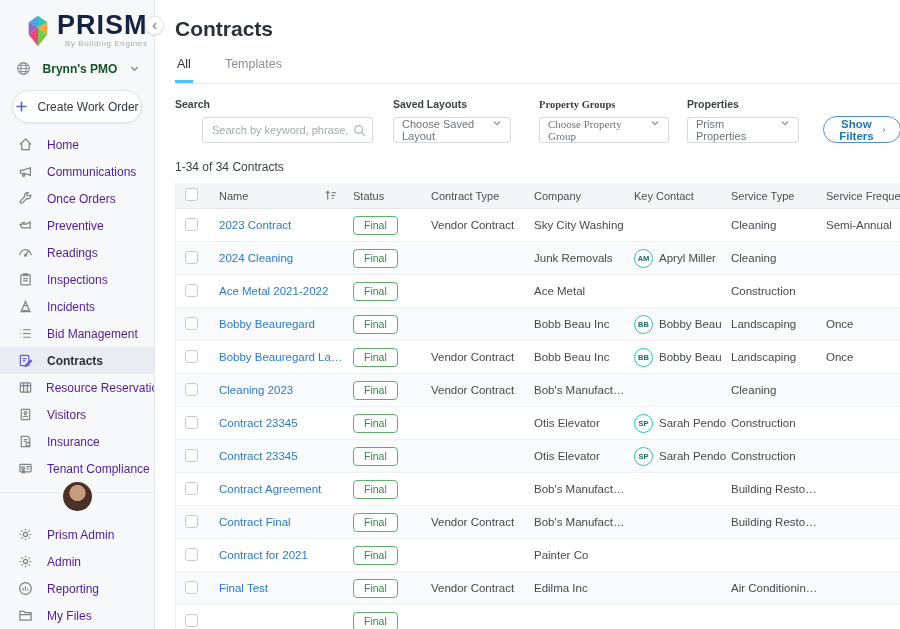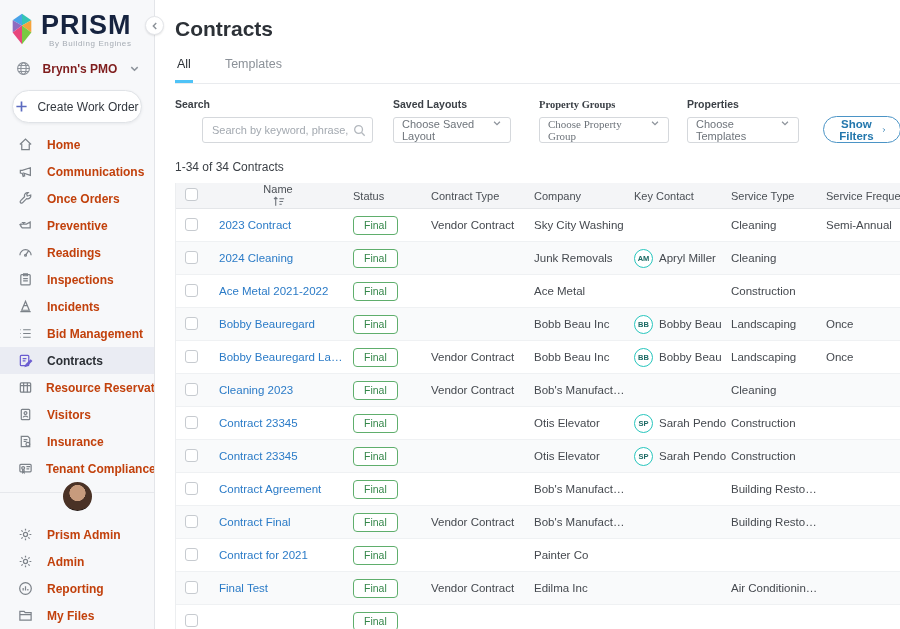--- a/index.html
+++ b/index.html
@@ -2,38 +2,38 @@
 <html><head>
 <meta charset="utf-8">
 <style>
   * { margin:0; padding:0; box-sizing:border-box; }
   html,body { width:900px; height:629px; overflow:hidden; }
   body { font-family:"Liberation Sans", sans-serif; background:#fff; position:relative; color:#3c4046; }
 
   
   .sidebar { position:absolute; left:0; top:0; width:155px; height:629px;
              background:#f7f8fa; border-right:1px solid #e3e5e9; overflow:hidden; }
-  .logo-row { display:flex; align-items:flex-start; gap:5px; padding:12px 8px 0 8px; }
+  .logo-row { display:flex; align-items:flex-end; gap:5px; padding:12px 8px 0 24px; }
   .logo-mark { width:28px; height:34px; flex:0 0 auto; }
   .logo-stack { display:flex; flex-direction:column; }
   .logo-title { font-size:27px; font-weight:bold; color:#16233f; letter-spacing:1px; line-height:26px; }
   .logo-sub { font-size:8px; color:#a6acb4; letter-spacing:.6px; margin-top:1px; align-self:flex-end; }
 
   .org-row { display:flex; align-items:center; gap:9px; padding:13px 14px 0 16px; cursor:pointer; }
-  .org-label { font-size:12px; font-weight:bold; color:#7f1d1d; flex:1; text-align:center; }
+  .org-label { font-size:12px; font-weight:bold; color:#14532d; flex:1; text-align:center; }
   .icon-gray { color:#8d939b; display:flex; }
 
   .create-btn { margin:14px 12px 6px; height:33px; background:#fff; border:1px solid #e0e3e7;
                 border-radius:17px; display:flex; align-items:center; justify-content:center; gap:9px;
                 font-size:12px; color:#33383f; cursor:pointer; box-shadow:0 1px 3px rgba(40,50,70,.08); }
   .plus { color:#5c6bc0; display:flex; }
 
   .nav { margin-top:8px; }
   .nav-item { display:flex; align-items:center; gap:13px; height:27px; padding-left:18px;
-              font-size:12px; color:#c2410c; cursor:pointer; white-space:nowrap;font-weight:bold; }
+              font-size:12px; color:#4c1d95; cursor:pointer; white-space:nowrap; }
   .nav-item .nav-icon { width:16px; height:16px; color:#7c8289; display:flex; align-items:center; }
   .nav-item.active { background:#eaecf3; color:#2c3036; font-weight:bold; }
   .nav-item.active .nav-icon { color:#6a5bd0; }
 
   .side-divider { border:none; border-top:1px solid #e6e8ec; margin:10px 0 0; }
   .avatar { width:33px; height:33px; border-radius:50%; margin:-13px auto 6px; position:relative;
             background:radial-gradient(circle at 50% 38%, #c79b7d 0 34%, #4a3226 36% 72%, #241a16 74%);
             border:2px solid #f7f8fa; cursor:pointer; }
 
   
@@ -65,21 +65,21 @@
                   background:#fff; color:#2377ad; font-size:11.5px; font-weight:bold;
                   display:flex; align-items:center; gap:5px; padding:0 13px; cursor:pointer; font-family:inherit; }
 
   .count { font-size:12px; color:#3a3f45; margin:17px 0 9px 20px; }
 
   .table { margin-left:20px; border-left:1px solid #eceef0; }
   .grid { display:grid; grid-template-columns:43px 134px 78px 103px 100px 97px 95px 1fr; align-items:center; }
   .thead { height:26px; background:#f4f5f7; border-bottom:1px solid #e4e6e9;
            font-size:11px; color:#4a4f55; }
   .th { padding-right:6px; white-space:nowrap; overflow:hidden; }
-  .th-name { display:flex; align-items:center; justify-content:space-between; padding-right:16px;flex-direction:column; }
+  .th-name { display:flex; align-items:center; justify-content:space-between; padding-right:16px; }
   .sort-icon { color:#6e747b; display:flex; cursor:pointer; }
   .cb-cell { padding-left:9px; }
   .checkbox { width:13px; height:13px; border:1px solid #c7cbd0; border-radius:3px; background:#fff;
               display:inline-block; cursor:pointer; }
 
   .trow { height:33px; border-bottom:1px solid #eff1f3; background:#fff; font-size:11.5px; color:#45494f; }
   .trow:nth-child(even) { background:#f9fafb; }
   .cell { white-space:nowrap; overflow:hidden; text-overflow:ellipsis; padding-right:8px; }
   .name-link { color:#2b7bc7; cursor:pointer; overflow:hidden; text-overflow:ellipsis; white-space:nowrap; padding-right:10px; }
   .badge { display:inline-block; border:1px solid #5fae6c; border-radius:4px; color:#35874a;
@@ -354,21 +354,21 @@
         <span class="icon-gray">
           <svg width="10" height="10" viewBox="0 0 12 12" fill="none" stroke="currentColor" stroke-width="1.5">
               <path d="M2.5 4.5 6 8l3.5-3.5"></path>
             </svg>
         </span>
       </span>
     </div>
     <div class="fgroup g3">
       <span class="flabel">Properties</span>
       <span class="selectbox">
-        <span>Choose Templates</span>
+        <span>Prism Properties</span>
         <span class="icon-gray">
           <svg width="10" height="10" viewBox="0 0 12 12" fill="none" stroke="currentColor" stroke-width="1.5">
               <path d="M2.5 4.5 6 8l3.5-3.5"></path>
             </svg>
         </span>
       </span>
     </div>
     <button class="show-filters">
       <span>Show Filters</span>
       <svg width="10" height="10" viewBox="0 0 12 12" fill="none" stroke="currentColor" stroke-width="1.8">

